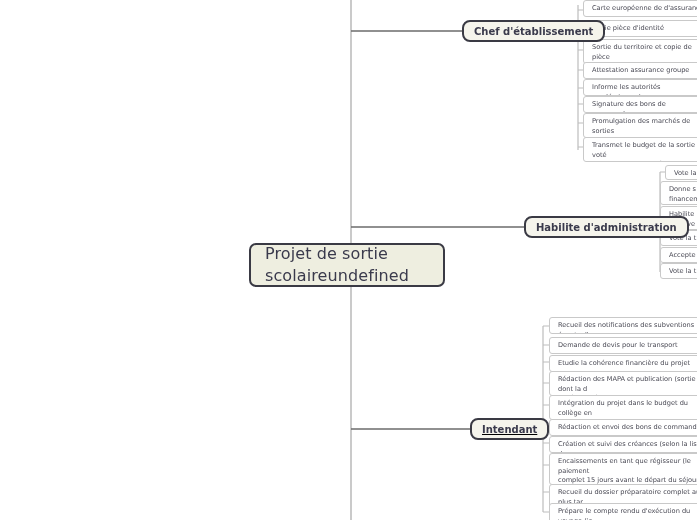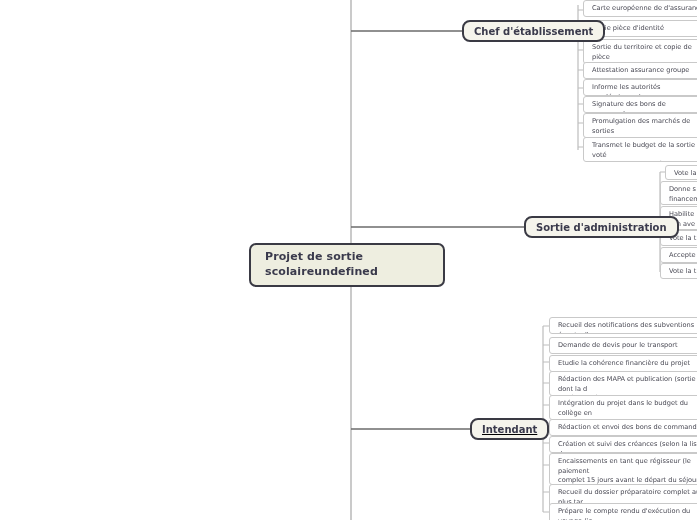--- a/index.html
+++ b/index.html
@@ -34,22 +34,22 @@
     box-sizing: border-box;
     background: #eeeee0;
     border: 2px solid #3a3a44;
     border-radius: 7px;
     display: flex;
     align-items: center;
     padding: 0 14px;
     z-index: 6;
   }
   .root-label {
-    font-size: 11px;
-    font-weight: bold;
+    font-size: 16px;
+    font-weight: normal;
     color: #3a3a4c;
     line-height: 1.35;
     letter-spacing: .1px;
   }
 
   
   .branch-node {
     position: absolute;
     box-sizing: border-box;
     background: #f5f4ec;
@@ -147,21 +147,21 @@
   <div class="leaf-node" style="left:583px; top:113px; width:130px; height:25px;">
     <span class="leaf-label">Promulgation des marchés de sorties
 (pouvoir adjudicateur)</span>
   </div>
   <div class="leaf-node" style="left:583px; top:137px; width:130px; height:25px;">
     <span class="leaf-label">Transmet le budget de la sortie voté
 tutelle (Etat et académie)</span>
   </div>
 
   <div class="branch-node" style="left:524px; top:216px;">
-    <span class="branch-label">Sortie d'administration</span>
+    <span class="branch-label">Habilite d'administration</span>
   </div>
 
   <div class="leaf-node" style="left:665px; top:165px; width:60px; height:15px;">
     <span class="leaf-label">Vote la</span>
   </div>
   <div class="leaf-node" style="left:660px; top:181px; width:65px; height:24px;">
     <span class="leaf-label">Donne s
 financem</span>
   </div>
   <div class="leaf-node" style="left:660px; top:206px; width:65px; height:24px;">

